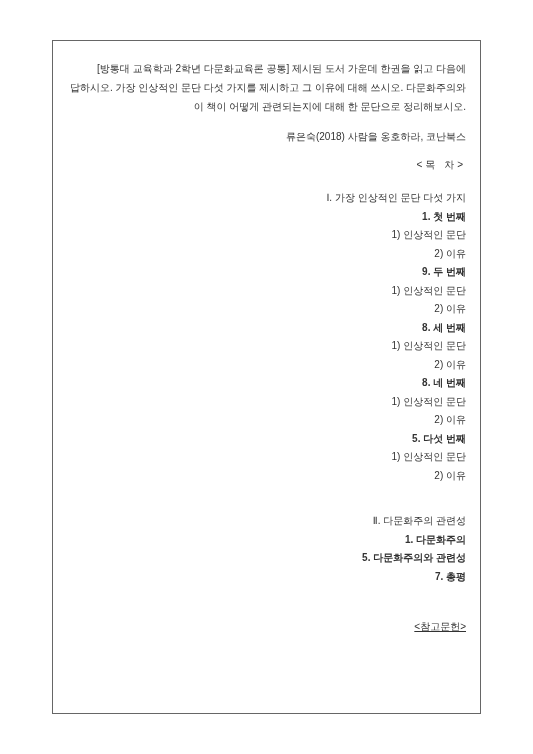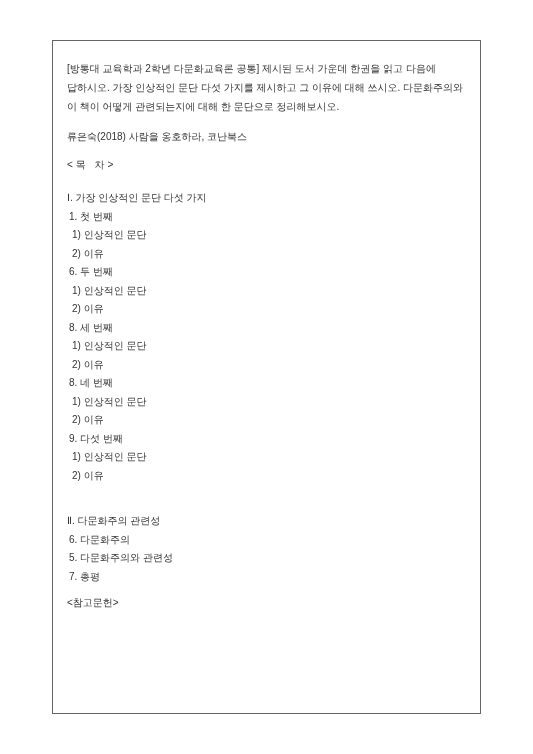--- a/index.html
+++ b/index.html
@@ -17,20 +17,21 @@
       position: relative;
     }
     .page-border {
       position: absolute;
       top: 40px;
       left: 52px;
       right: 52px;
       bottom: 40px;
       border: 1px solid #666666;
       padding: 18px 14px;
+      text-align: right;
     }
     .header-text {
       line-height: 1.9;
       margin-bottom: 14px;
       word-break: keep-all;
     }
     .author-text {
       margin-bottom: 14px;
     }
     .toc-header {
@@ -38,66 +39,68 @@
       letter-spacing: 3px;
     }
     .toc-section {
       line-height: 1.85;
     }
     .toc-main {
       margin-top: 17px;
     }
     .toc-sub {
       padding-left: 2px;
+      font-weight: bold;
     }
     .toc-subsub {
       padding-left: 5px;
     }
     .section-gap {
       height: 10px;
     }
     .references {
-      margin-top: 8px;
+      margin-top: 32px;
+      text-decoration: underline;
     }
   </style>
 </head>
 <body>
 
 <div class="page-border">
   <div class="header-text">[방통대 교육학과 2학년 다문화교육론 공통] 제시된 도서 가운데 한권을 읽고 다음에 답하시오. 가장 인상적인 문단 다섯 가지를 제시하고 그 이유에 대해 쓰시오. 다문화주의와 이 책이 어떻게 관련되는지에 대해 한 문단으로 정리해보시오.</div>
 
   <div class="author-text">류은숙(2018) 사람을 옹호하라, 코난북스</div>
 
   <div class="toc-header">&lt;목     차&gt;</div>
 
   <div class="toc-section">
     <div class="toc-main">Ⅰ. 가장 인상적인 문단 다섯 가지</div>
 
     <div class="toc-sub">1. 첫 번째</div>
     <div class="toc-subsub">1) 인상적인 문단</div>
     <div class="toc-subsub">2) 이유</div>
 
-    <div class="toc-sub">6. 두 번째</div>
+    <div class="toc-sub">9. 두 번째</div>
     <div class="toc-subsub">1) 인상적인 문단</div>
     <div class="toc-subsub">2) 이유</div>
 
     <div class="toc-sub">8. 세 번째</div>
     <div class="toc-subsub">1) 인상적인 문단</div>
     <div class="toc-subsub">2) 이유</div>
 
     <div class="toc-sub">8. 네 번째</div>
     <div class="toc-subsub">1) 인상적인 문단</div>
     <div class="toc-subsub">2) 이유</div>
 
-    <div class="toc-sub">9. 다섯 번째</div>
+    <div class="toc-sub">5. 다섯 번째</div>
     <div class="toc-subsub">1) 인상적인 문단</div>
     <div class="toc-subsub">2) 이유</div>
 
     <div class="section-gap"></div>
 
     <div class="toc-main">Ⅱ. 다문화주의 관련성</div>
-    <div class="toc-sub">6. 다문화주의</div>
+    <div class="toc-sub">1. 다문화주의</div>
     <div class="toc-sub">5. 다문화주의와 관련성</div>
     <div class="toc-sub">7. 총평</div>
 
     <div class="references">&lt;참고문헌&gt;</div>
   </div>
 </div>
 
 </body></html>

